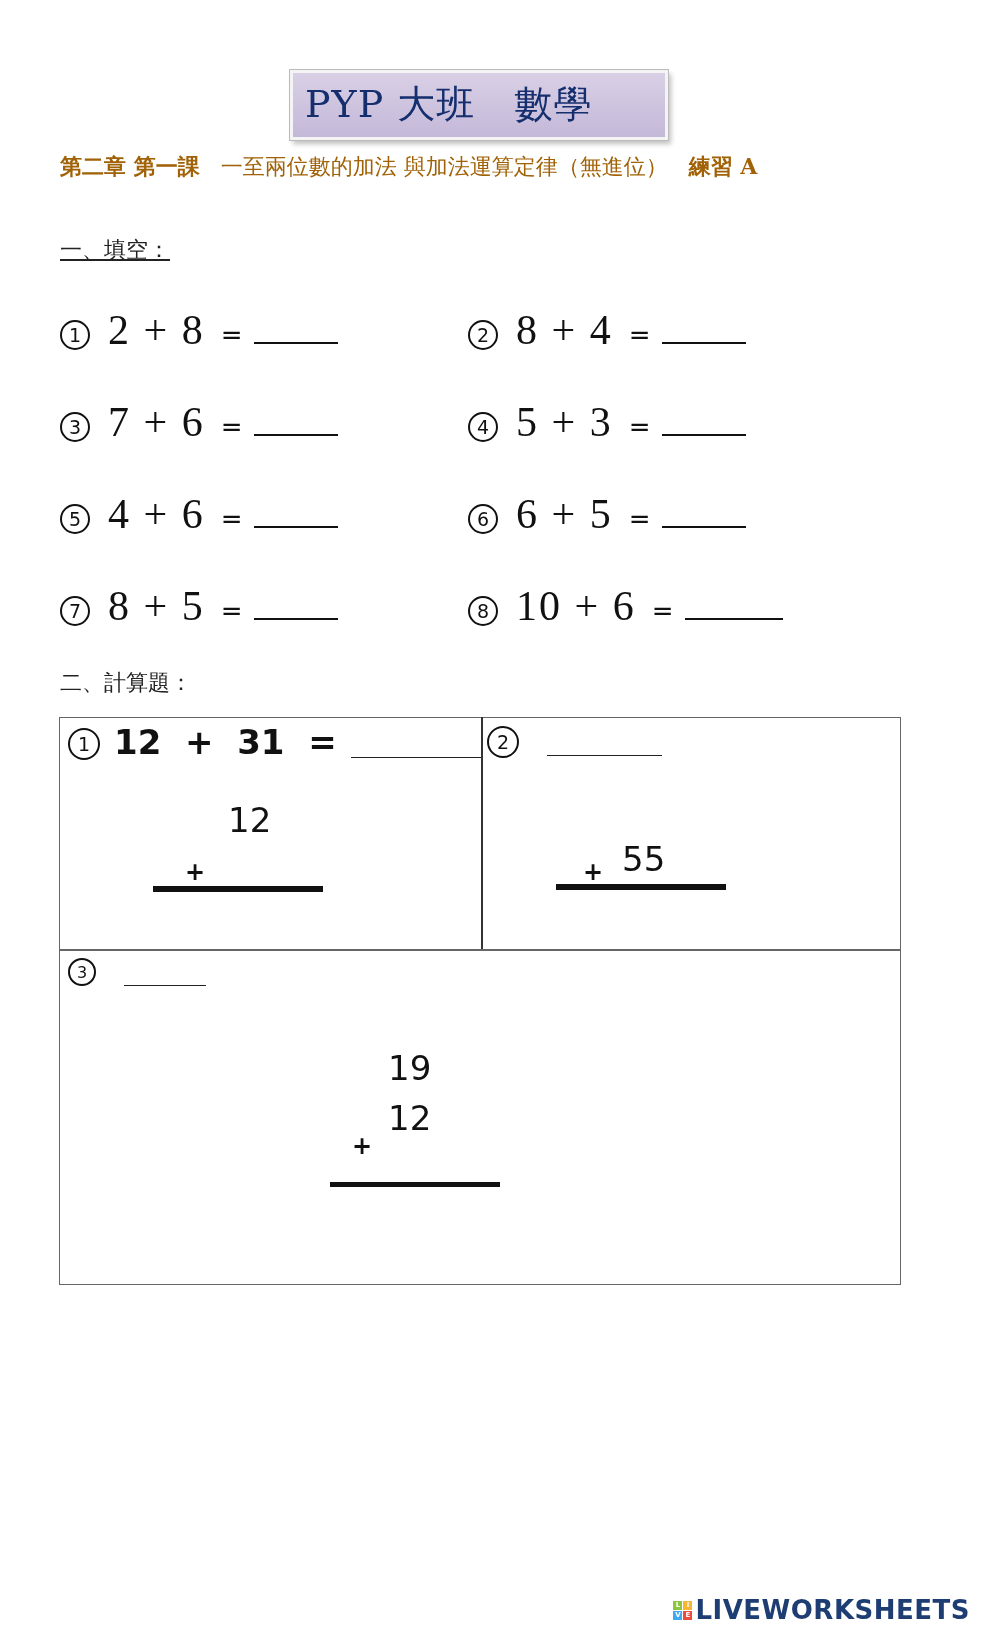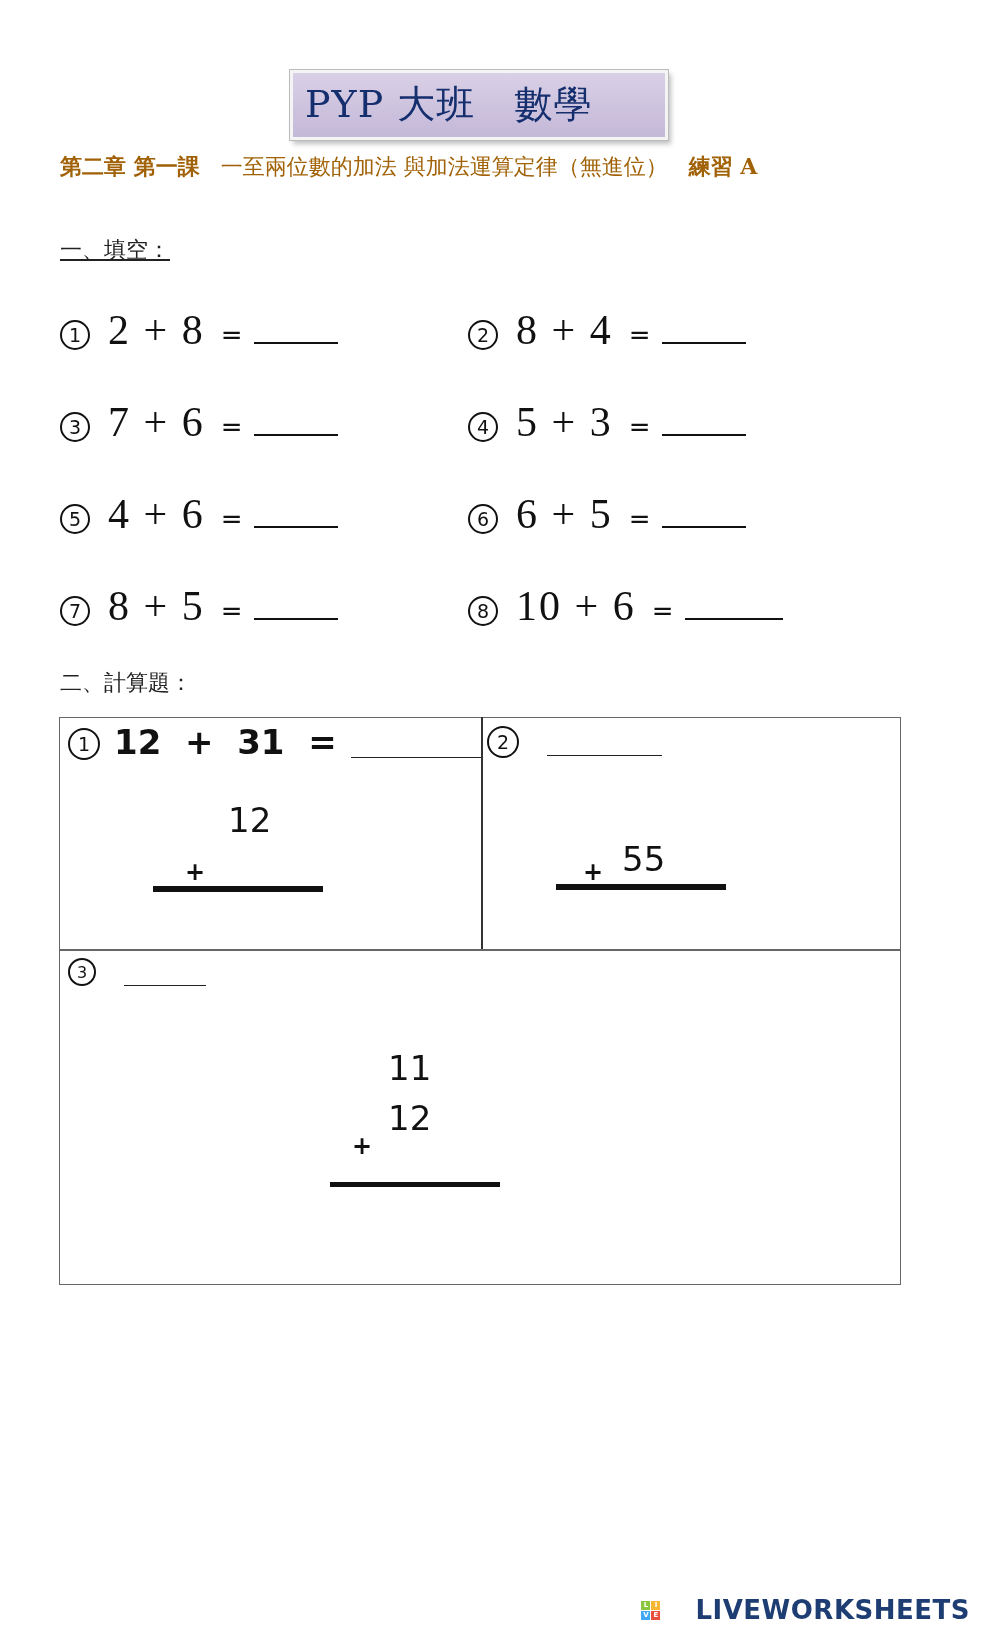--- a/index.html
+++ b/index.html
@@ -54,21 +54,21 @@
   .q-blank { display: inline-block; border-bottom: 1.5px solid #222; height: 30px; margin-left: 14px; }
 
   .col-num { font-size: 34px; font-family: "DejaVu Sans", sans-serif; }
   .plus { font-size: 24px; font-weight: bold; }
   .rule { height: 6px; background: #111; }
 
   .logo { right: 30px; bottom: 18px; display: flex; align-items: center; }
   .logo-tiles { display: grid; grid-template-columns: 9px 9px; grid-gap: 1px; margin-right: 3px; }
   .logo-tiles span { width: 9px; height: 9px; font-size: 7px; color: #fff; font-weight: bold;
                      display: flex; align-items: center; justify-content: center; }
-  .logo-text { font-size: 26px; font-weight: bold; color: #1d3d73; letter-spacing: 0.5px; margin-left: 32px; }
+  .logo-text { font-size: 26px; font-weight: bold; color: #1d3d73; letter-spacing: 0.5px; }
 </style>
 </head>
 <body>
 
 <div class="abs title-box">
   <div class="title-text">PYP 大班   數學</div>
 </div>
 
 <div class="abs subtitle"><b>第二章 第一課</b>   <span>一至兩位數的加法 與加法運算定律（無進位）</span>   <b>練習 A</b></div>
 
@@ -161,21 +161,21 @@
 </div>
 <div class="abs col-num" style="left:622px; top:800px;margin-top:39px;">55</div>
 <div class="abs plus" style="left:583px; top:858px;">+</div>
 <div class="abs rule" style="left:556px; top:884px; width:170px;"></div>
 <div class="abs" style="left:600px; top:840px; width:120px; height:40px;"></div>
 
 <div class="abs q-head" style="left:68px; top:954px;">
   <div class="circle-num" style="width:28px;height:28px;font-size:16px;">3</div>
   <span class="q-blank" style="width:82px;"></span>
 </div>
-<div class="abs col-num" style="left:388px; top:1048px;">11</div>
+<div class="abs col-num" style="left:388px; top:1048px;">19</div>
 <div class="abs col-num" style="left:388px; top:1098px;">12</div>
 <div class="abs plus" style="left:352px; top:1132px;">+</div>
 <div class="abs rule" style="left:330px; top:1182px; width:170px; height:5px;"></div>
 <div class="abs" style="left:360px; top:1140px; width:130px; height:40px;"></div>
 
 <div class="abs logo">
   <div class="logo-tiles">
     <span style="background:#8cc63f">L</span>
     <span style="background:#f7b733">I</span>
     <span style="background:#3fa9f5">V</span>

